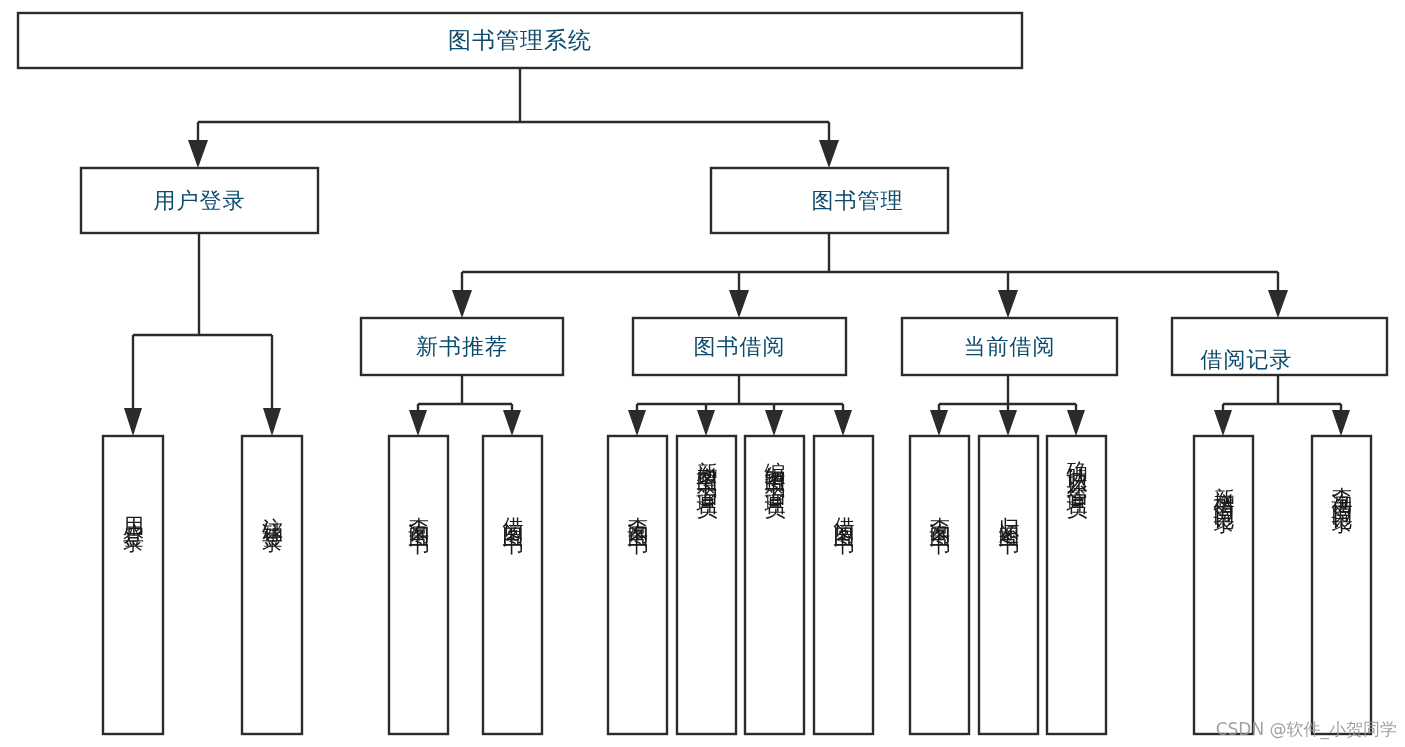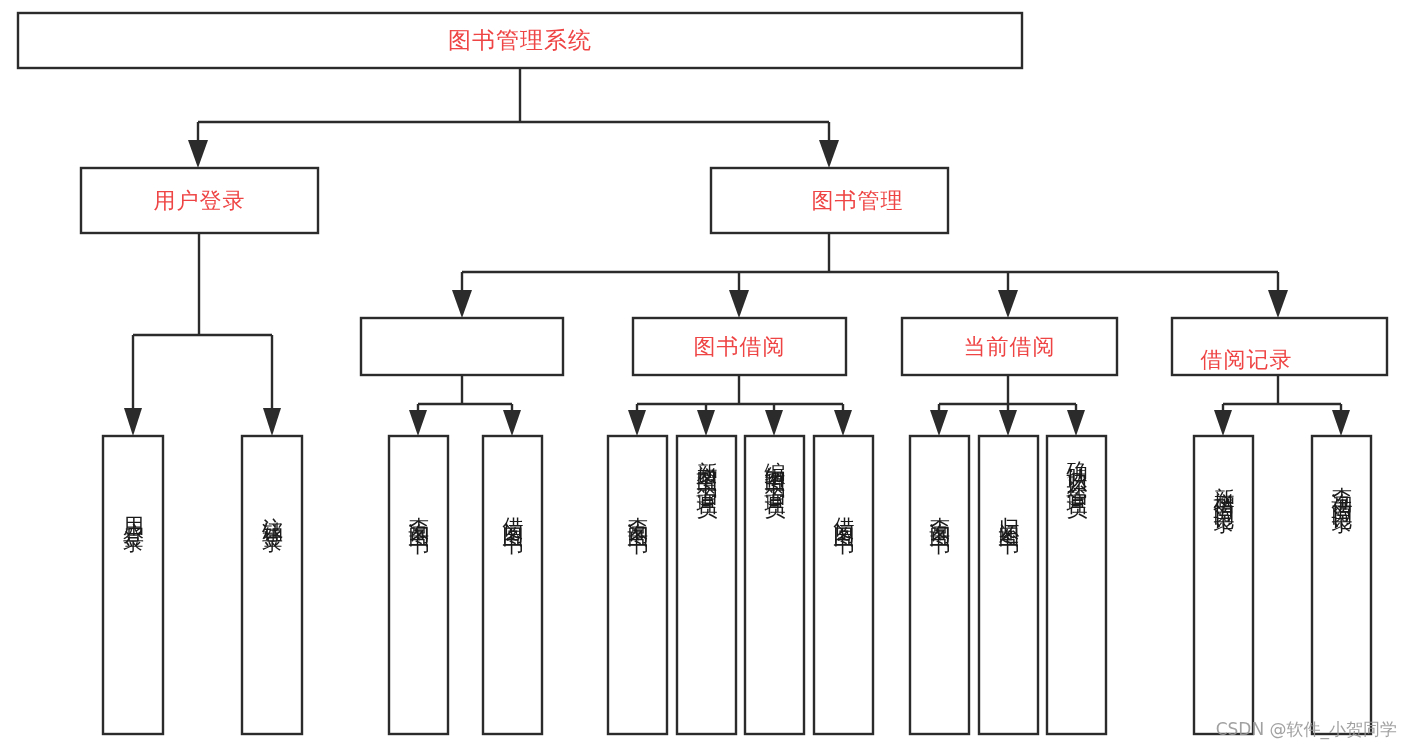--- a/index.html
+++ b/index.html
@@ -61,21 +61,21 @@
   .hlabel-wrap {
     position: absolute;
     display: flex;
     align-items: center;
     justify-content: center;
     pointer-events: none;
   }
   .hlabel-text {
     font-family: "DejaVu Sans", "Liberation Sans", sans-serif;
     font-size: 22px;
-    color: #ef4444;
+    color: #0c4a6e;
     letter-spacing: 1px;
     white-space: nowrap;
   }
   .root-label-text {
     font-size: 23px;
   }
   #watermark {
     position: absolute;
     right: 8px;
     bottom: 6px;
@@ -202,20 +202,23 @@
   </div>
 
   <div class="hlabel-wrap" style="left:81px; top:168px; width:237px; height:65px;">
     <span class="hlabel-text">用户登录</span>
   </div>
 
   <div class="hlabel-wrap" style="left:711px; top:168px; width:237px; height:65px;margin-left:28px;">
     <span class="hlabel-text">图书管理</span>
   </div>
 
+  <div class="hlabel-wrap" style="left:361px; top:318px; width:202px; height:57px;">
+    <span class="hlabel-text">新书推荐</span>
+  </div>
 
   <div class="hlabel-wrap" style="left:633px; top:318px; width:213px; height:57px;">
     <span class="hlabel-text">图书借阅</span>
   </div>
 
   <div class="hlabel-wrap" style="left:902px; top:318px; width:215px; height:57px;text-align:center;">
     <span class="hlabel-text">当前借阅</span>
   </div>
 
   <div class="hlabel-wrap" style="left:1139px; top:318px; width:215px; height:57px;align-items:flex-end;">

